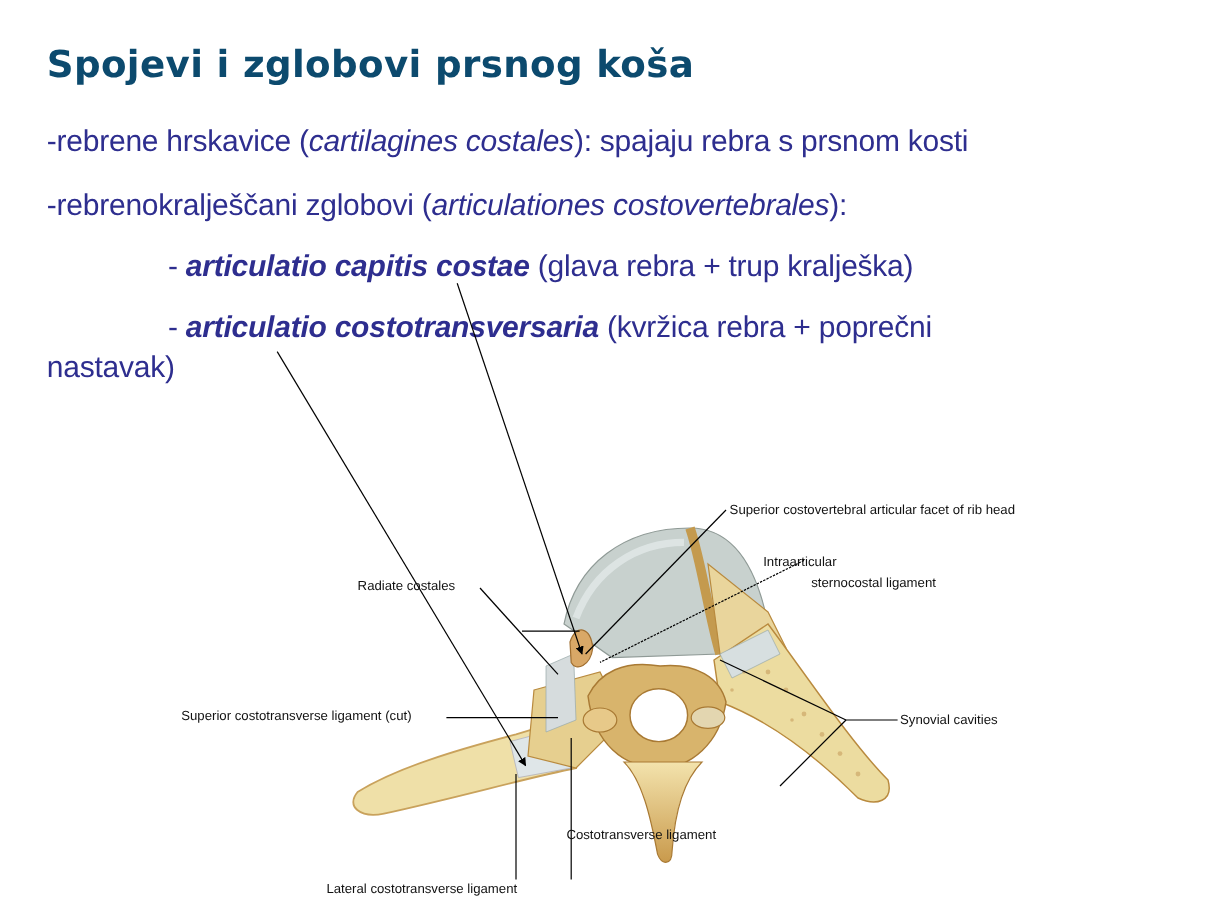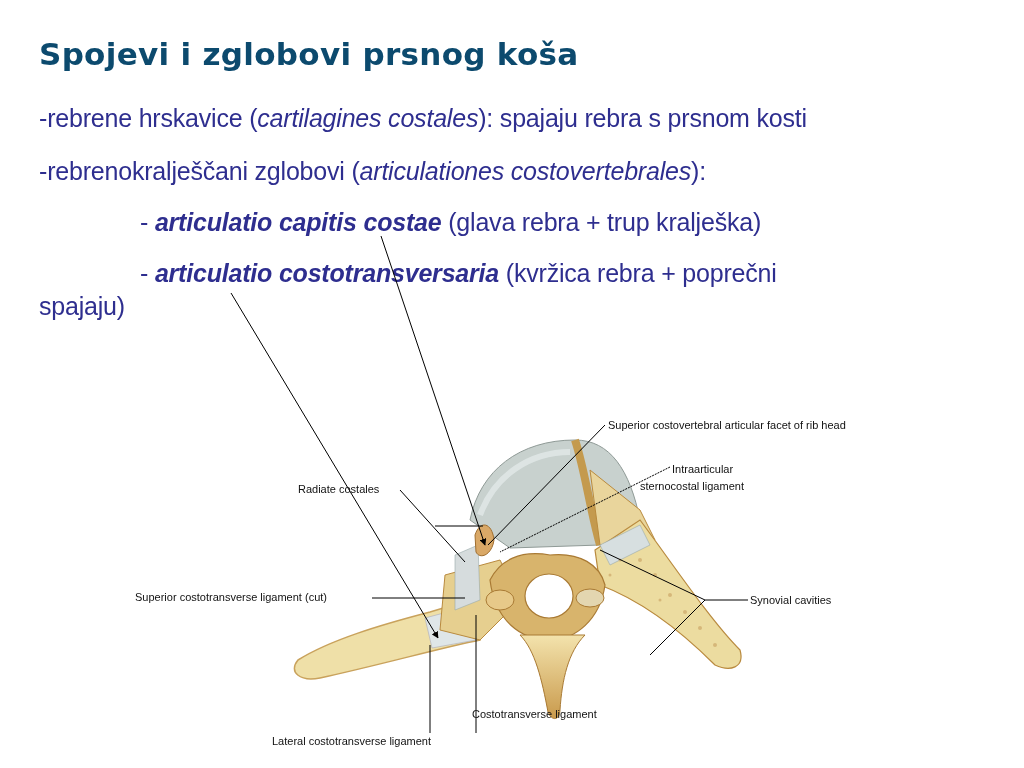--- a/index.html
+++ b/index.html
@@ -42,21 +42,21 @@
   <div class="title">Spojevi i zglobovi prsnog koša</div>
 
   <div class="line" id="l1"><span>-rebrene hrskavice (</span><i>cartilagines costales</i><span>): spajaju rebra s prsnom kosti</span></div>
 
   <div class="line" id="l3"><span>- </span><b>articulatio capitis costae</b><span> (glava rebra + trup kralješka)</span></div>
 
   <div class="line" id="l2"><span>-rebrenokralješčani zglobovi (</span><i>articulationes costovertebrales</i><span>):</span></div>
 
   <div class="line" id="l4"><span>- </span><b>articulatio costotransversaria</b><span> (kvržica rebra + poprečni</span></div>
 
-  <div class="line" id="l5">spajaju)</div>
+  <div class="line" id="l5">nastavak)</div>
 
   <div class="figure">
     <svg width="1024" height="768" viewBox="0 0 1024 768">
       <defs>
         <marker id="arr" viewBox="0 0 10 10" refX="9" refY="5" markerWidth="7" markerHeight="7" orient="auto">
           <path d="M0,0 L10,5 L0,10 z" fill="#000"></path>
         </marker>
         <linearGradient id="boneG" x1="0" y1="0" x2="0" y2="1">
           <stop offset="0" stop-color="#f3e3ad"></stop>
           <stop offset="1" stop-color="#c99a4c"></stop>
@@ -118,21 +118,21 @@
         <line x1="705" y1="600" x2="600" y2="550"></line>
         <line x1="705" y1="600" x2="650" y2="655"></line>
 
         <line x1="430" y1="645" x2="430" y2="733"></line>
 
         <line x1="476" y1="615" x2="476" y2="733"></line>
       </g>
     </svg>
 
     <div class="lbl" style="left:608px;top:419px;">Superior costovertebral articular facet of rib head</div>
-    <div class="lbl" style="left:672px;top:463px;">Intraarticular</div>
-    <div class="lbl" style="left:640px;top:480px;">sternocostal ligament</div>
+    <div class="lbl" style="left:636px;top:463px;">Intraarticular</div>
+    <div class="lbl" style="left:676px;top:480px;">sternocostal ligament</div>
     <div class="lbl" style="left:298px;top:483px;">Radiate costales</div>
-    <div class="lbl" style="left:135px;top:591px;">Superior costotransverse ligament (cut)</div>
+    <div class="lbl" style="left:151px;top:591px;">Superior costotransverse ligament (cut)</div>
     <div class="lbl" style="left:750px;top:594px;">Synovial cavities</div>
     <div class="lbl" style="left:241px;top:735px;margin-left:31px;">Lateral costotransverse ligament</div>
-    <div class="lbl" style="left:472px;top:708px;">Costotransverse ligament</div>
+    <div class="lbl" style="left:472px;top:690px;">Costotransverse ligament</div>
   </div>
 </div>
 
 </body></html>

